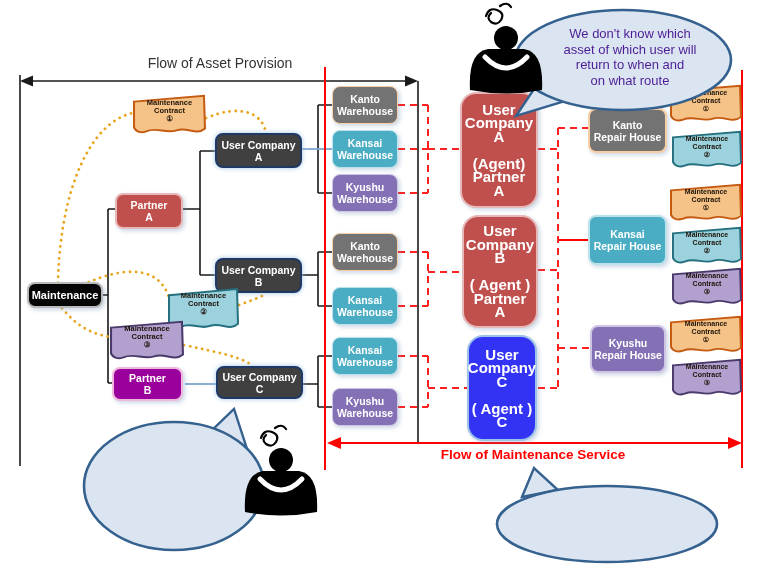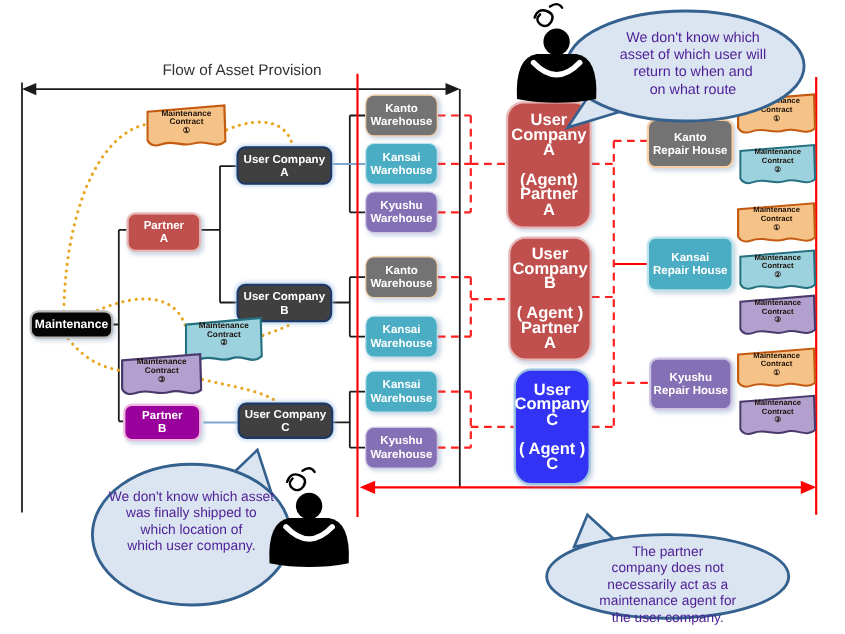--- a/index.html
+++ b/index.html
@@ -89,20 +89,21 @@
       <path d="M558,128 V390"></path>
       <path d="M558,128 H588"></path>
       <path d="M538,149 H558"></path>
       <path d="M538,270 H558"></path>
       <path d="M558,348 H590"></path>
       <path d="M538,388 H558"></path>
     </g>
   </svg>
 
   <div class="title" id="asset-title">Flow of Asset Provision</div>
+  <div class="title" id="maint-title">Flow of Maintenance Service</div>
 
   <div class="node blackbox" style="left:27px;top:282px;width:76px;height:26px;font-size:11px">Maintenance</div>
   <div class="node redbox" style="left:115px;top:193px;width:68px;height:36px">Partner
 A</div>
   <div class="node magenta" style="left:112px;top:367px;width:71px;height:34px">Partner
 B</div>
   <div class="node navy" style="left:215px;top:133px;width:87px;height:35px">User Company
 A</div>
   <div class="node navy" style="left:215px;top:258px;width:87px;height:35px">User Company
 B</div>
@@ -259,23 +260,14 @@
     <g>
       <polygon points="522,497 558,490 534,468" fill="#DBE5F1" stroke="#35618F" stroke-width="2.4"></polygon>
       <ellipse cx="607" cy="524" rx="110" ry="38" fill="#DBE5F1" stroke="#35618F" stroke-width="2.6"></ellipse>
     </g>
   </svg>
 
   <div class="bubble-text" id="bubble1-text">We don't know which
 asset of which user will
 return to when and
 on what route</div>
-  <div class="bubble-text" id="bubble2-text">We don't know which asset
-was finally shipped to
-which location of
-which user company.</div>
-  <div class="bubble-text" id="bubble3-text">The partner
-company does not
-necessarily act as a
-maintenance agent for
-the user company.</div>
 
 </div>
 
 </body></html>

